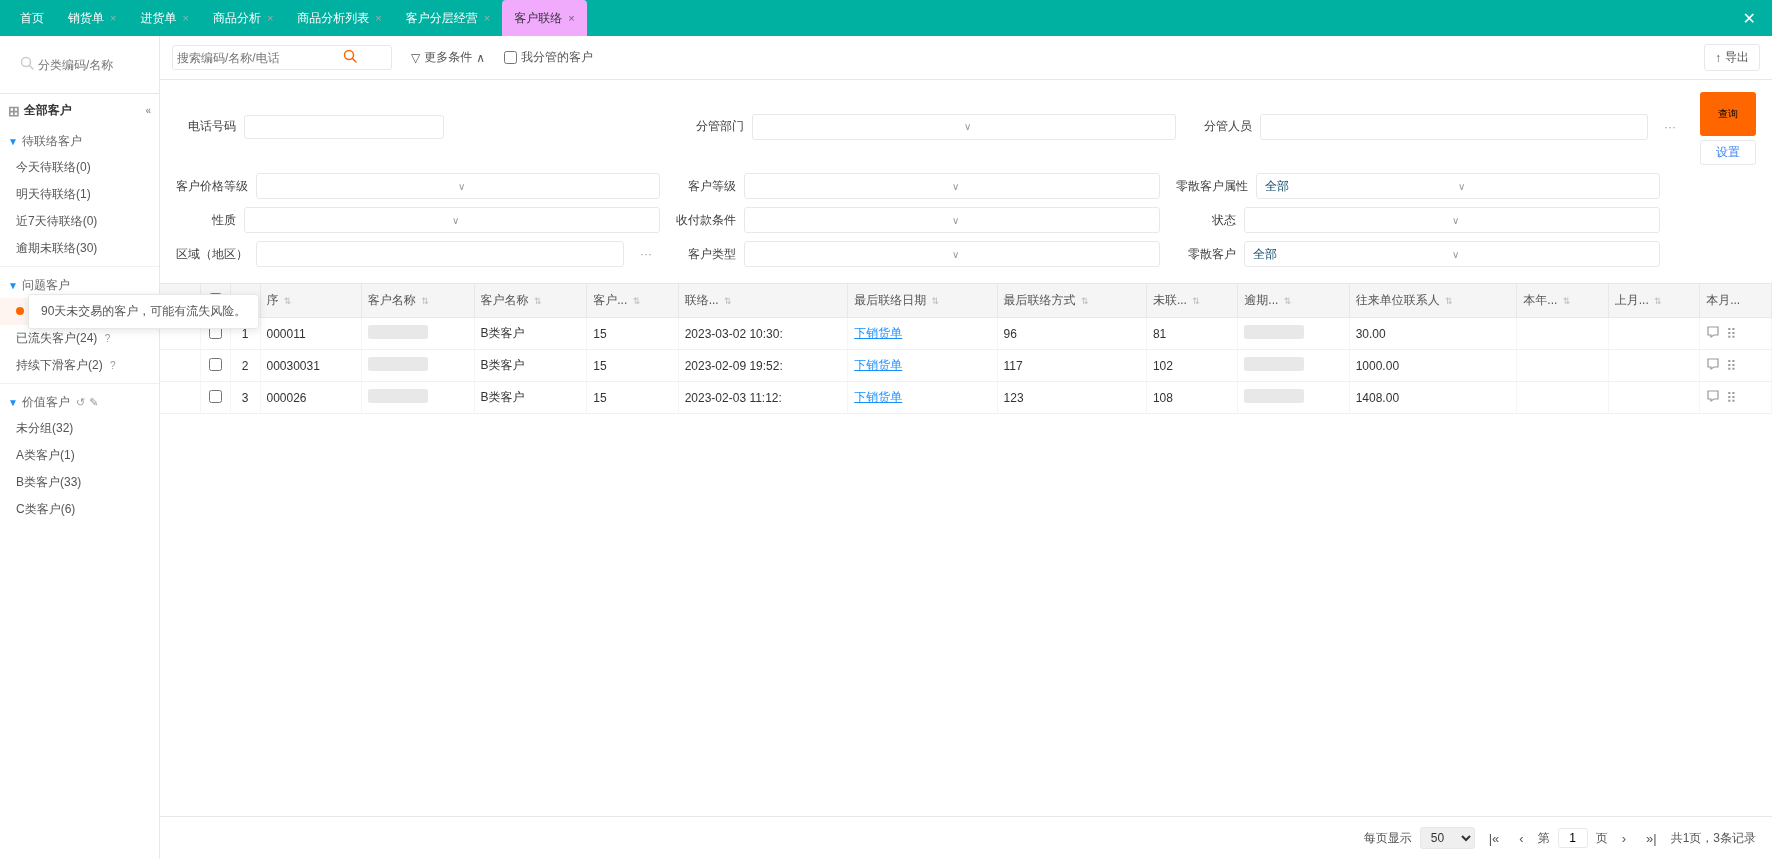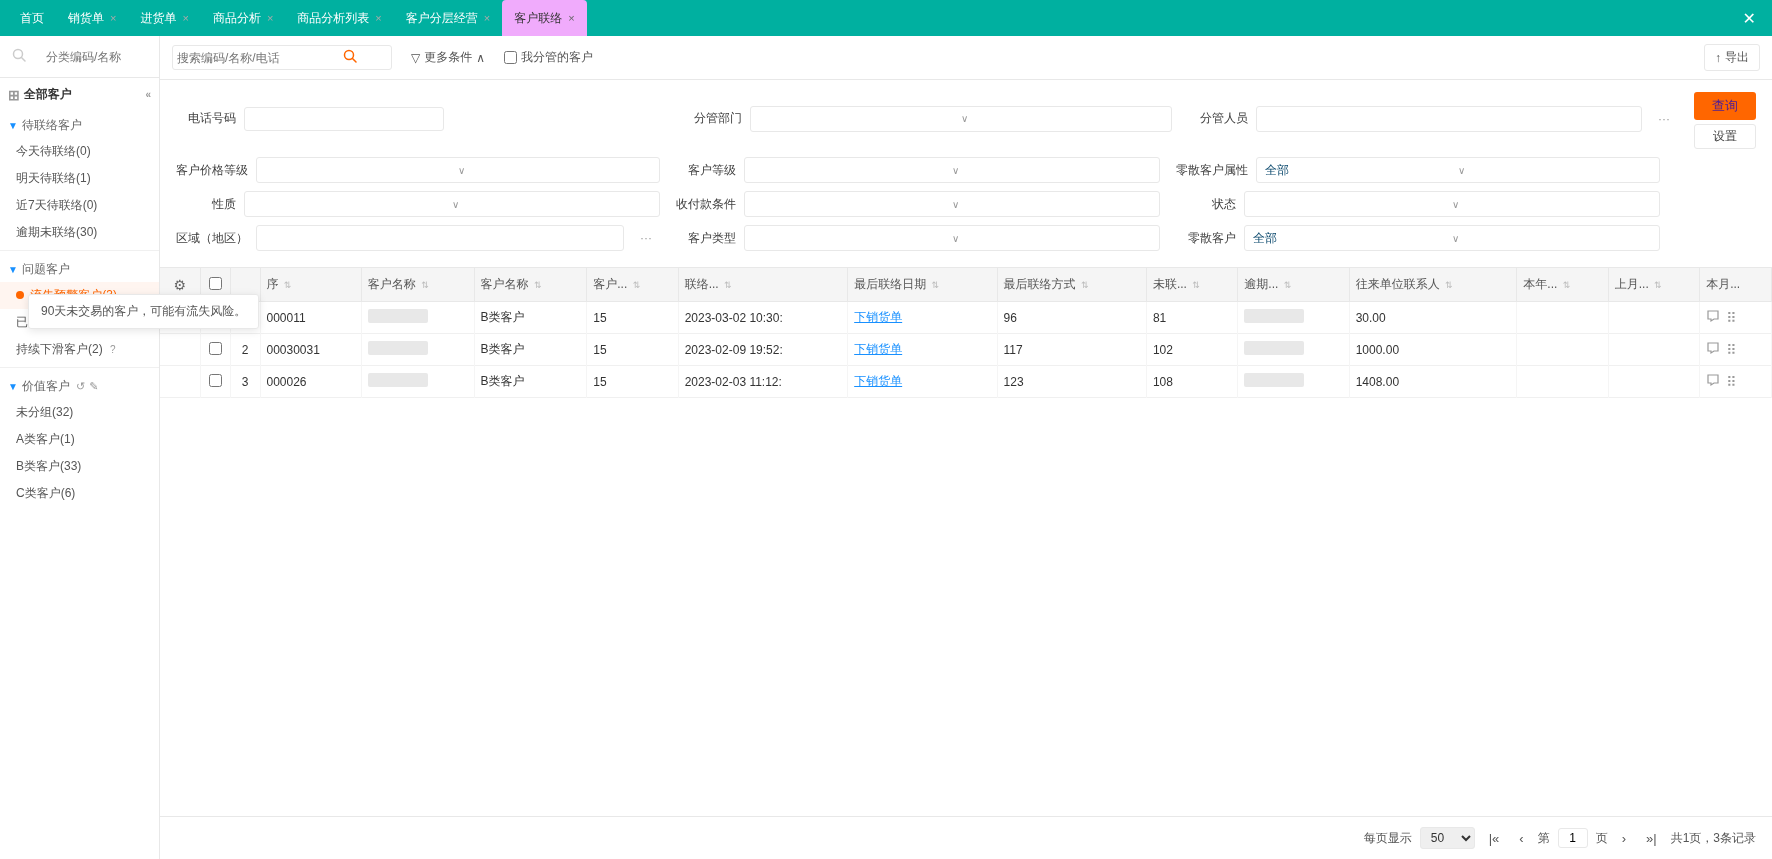--- a/index.html
+++ b/index.html
@@ -55,23 +55,23 @@
       background: #fff;
       border-right: 1px solid #e8e8e8;
       display: flex;
       flex-direction: column;
       overflow-y: auto;
       flex-shrink: 0;
     }
     .sidebar-search {
       display: flex;
       align-items: center;
-      padding: 12px;
+      padding: 20px;
       border-bottom: 1px solid #e8e8e8;
-      gap: 20px;
+      gap: 4px;
     }
     .sidebar-search input {
       flex: 1;
       border: none;
       outline: none;
       font-size: 12px;
       color: #333;
     }
     .search-icon-svg { color: #ccc; font-size: 14px; }
 
@@ -228,30 +228,30 @@
     
     .filter-actions {
       display: flex;
       flex-direction: column;
       gap: 4px;
       align-self: flex-start;
       margin-top: 4px;
     }
     .btn-query {
       background: #ff6600;
-      color: #4c1d95;
+      color: #000000;
       border: none;
-      padding: 5px 18px;
-      border-radius: 3px;
-      cursor: pointer;
-      font-size: 13px;
+      padding: 15px 18px;
+      border-radius: 3px;
+      cursor: pointer;
+      font-size: 10px;
     }
     .btn-setting {
       background: #fff;
-      color: #404040;
+      color: #3b82f6;
       border: 1px solid #e8e8e8;
       padding: 3px 14px;
       border-radius: 3px;
       cursor: pointer;
       font-size: 12px;
       text-align: center;
     }
 
     
     .table-area {

